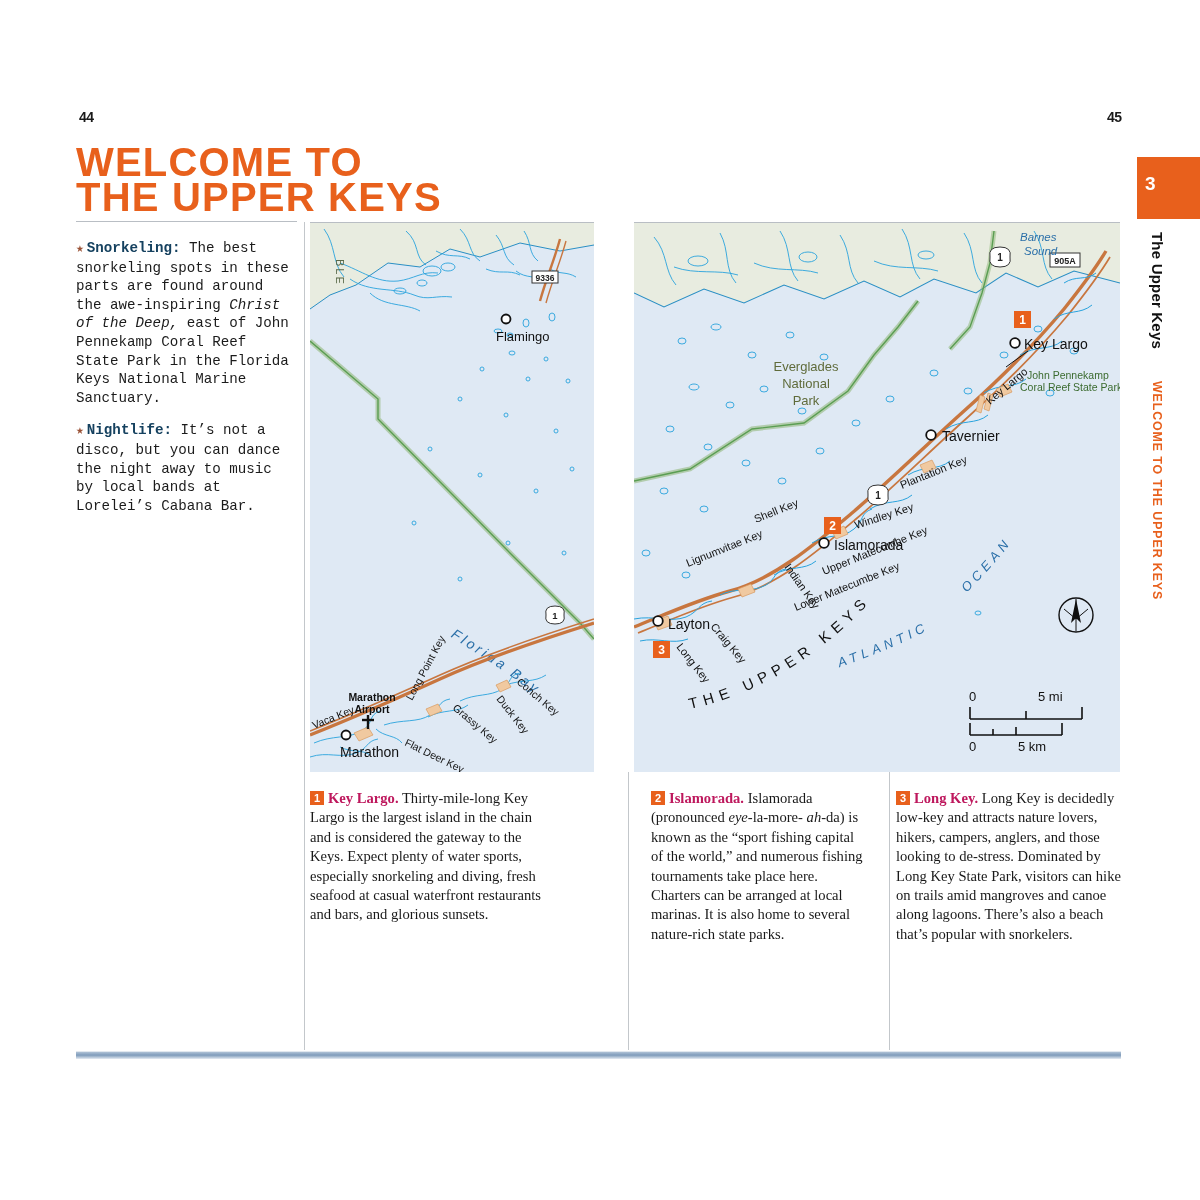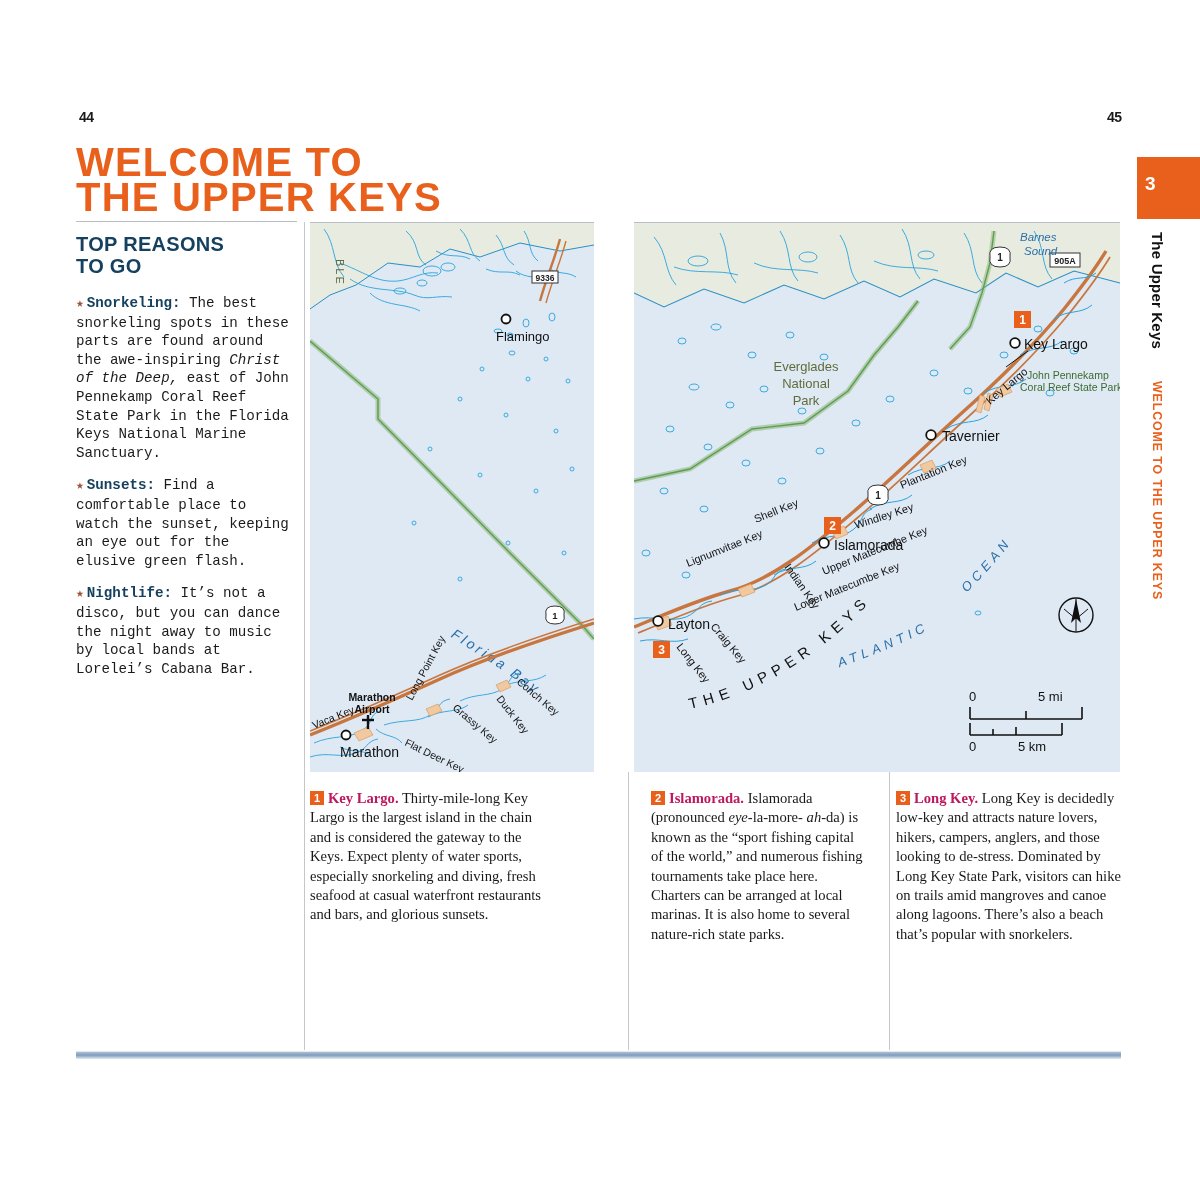--- a/index.html
+++ b/index.html
@@ -146,27 +146,22 @@
   <div class="folio right">45</div>
 
   <div class="headline">
     <span>WELCOME TO</span>
     <span class="l2">THE UPPER KEYS</span>
   </div>
 
   <div class="rulehair"></div>
 
   <div class="leftcol">
-    <div class="toprsn">
-      <span>TOP REASONS</span><br>
-      <span>TO GO</span>
-    </div>
     <div class="bullets">
       <div class="bullet"><span class="star">★</span><span class="lead">Snorkeling:</span><span> The best snorkeling spots in these parts are found around the awe-inspiring </span><i>Christ of the Deep,</i><span> east of John Pennekamp Coral Reef State Park in the Florida Keys National Marine Sanctuary.</span></div>
-      <div class="bullet"><span class="star">★</span><span class="lead">Sunsets:</span><span> Find a comfortable place to watch the sunset, keeping an eye out for the elusive green flash.</span></div>
       <div class="bullet"><span class="star">★</span><span class="lead">Nightlife:</span><span> It’s not a disco, but you can dance the night away to music by local bands at Lorelei’s Cabana Bar.</span></div>
     </div>
   </div>
 
   <div class="map left">
     <svg width="284" height="549" viewBox="0 0 284 549">
       <rect x="0" y="0" width="284" height="549" fill="#dfe9f4"></rect>
 
       <path d="M0,0 L284,0 L284,22 L250,28 L210,20 L170,34 L140,26 L110,44 L78,40 L46,62 L20,72 L0,86 Z" fill="#e8ece0"></path>
       <path d="M0,86 L20,72 L46,62 L78,40 L110,44 L140,26 L170,34 L210,20 L250,28 L284,22" fill="none" stroke="#2a8fc4" stroke-width="1"></path>

